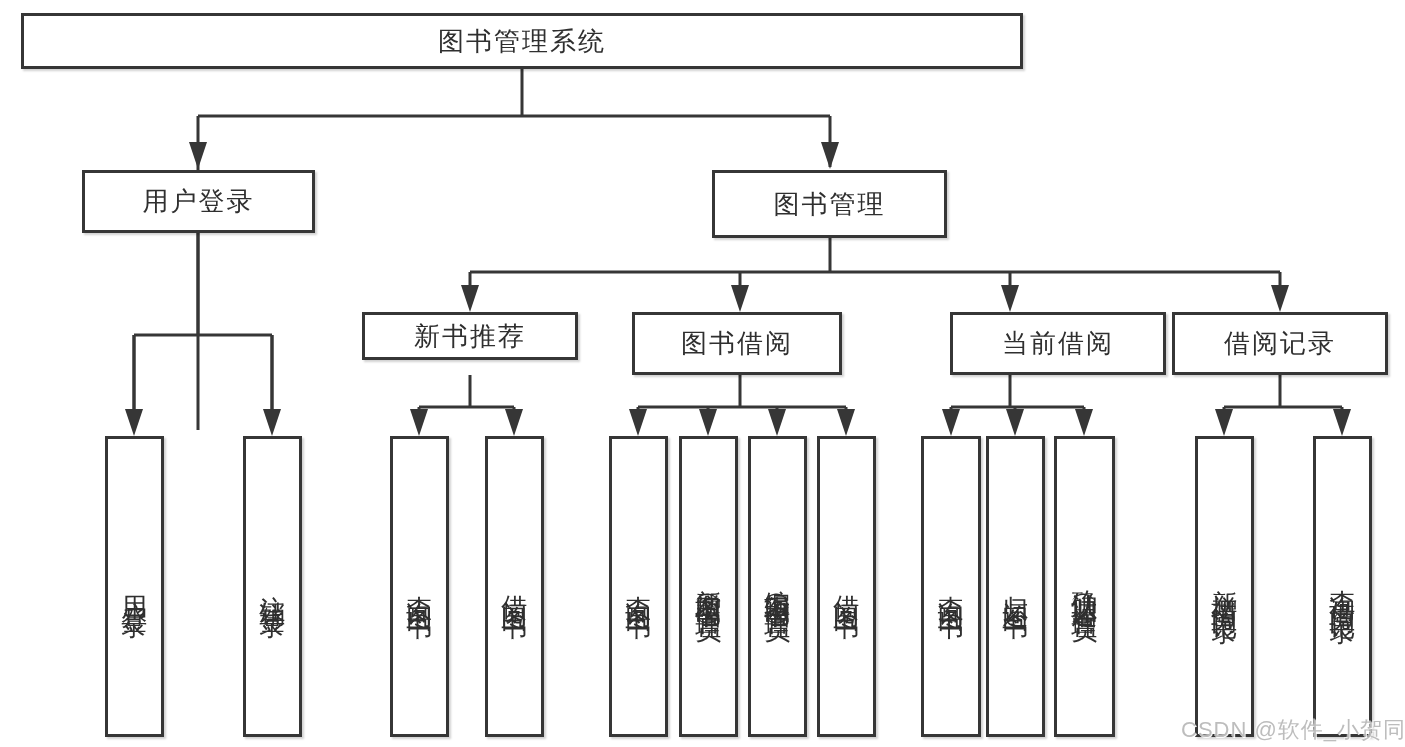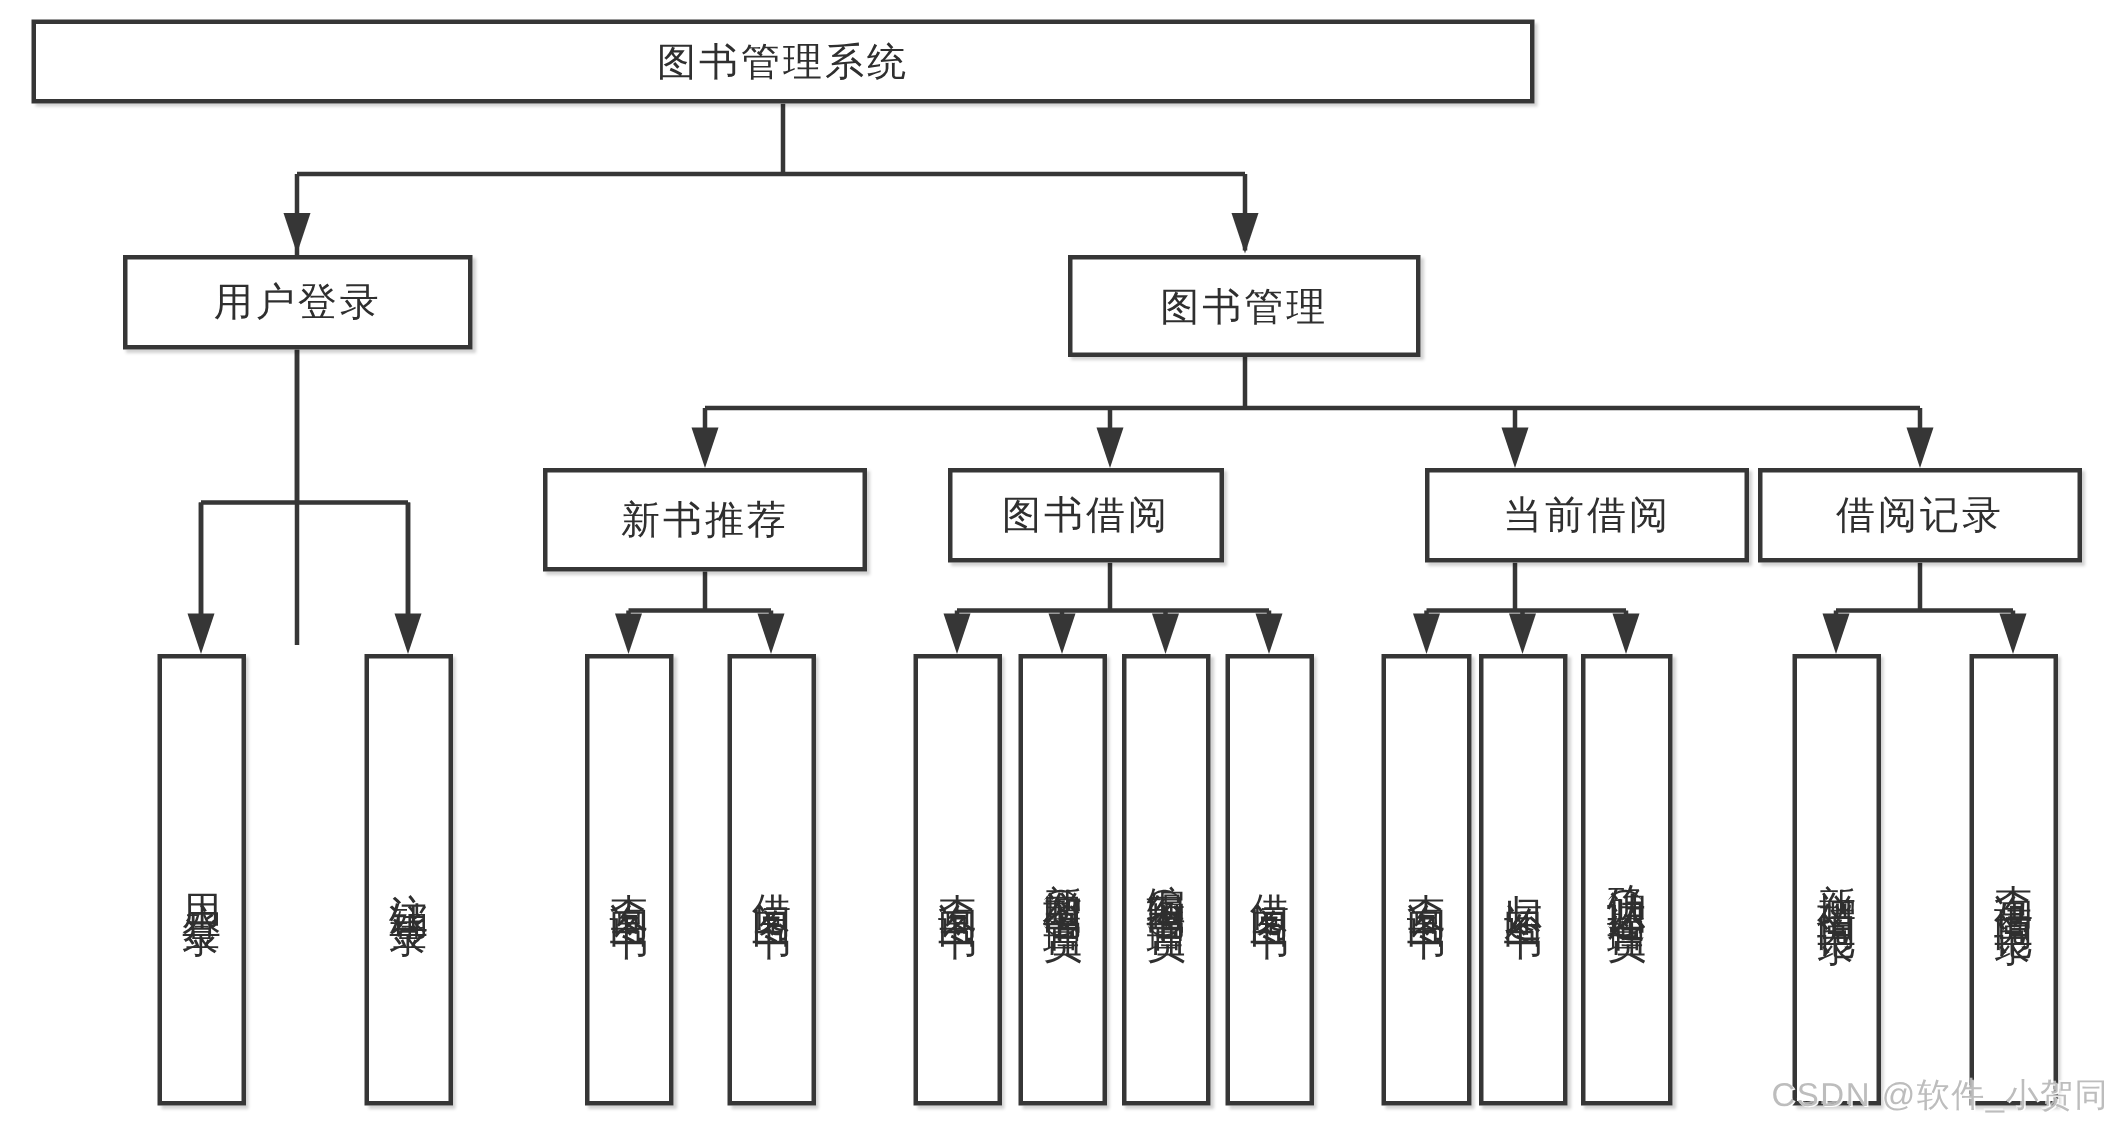--- a/index.html
+++ b/index.html
@@ -107,24 +107,24 @@
     <span class="h-label">图书管理系统</span>
   </div>
 
   <div class="box" style="left:82px;top:170px;width:233px;height:63px;">
     <span class="h-label">用户登录</span>
   </div>
   <div class="box" style="left:712px;top:170px;width:235px;height:68px;">
     <span class="h-label">图书管理</span>
   </div>
 
-  <div class="box" style="left:362px;top:312px;width:216px;height:69px;">
+  <div class="box" style="left:362px;top:312px;width:216px;height:48px;">
     <span class="h-label">新书推荐</span>
   </div>
-  <div class="box" style="left:632px;top:312px;width:184px;height:63px;">
+  <div class="box" style="left:632px;top:312px;width:210px;height:63px;">
     <span class="h-label">图书借阅</span>
   </div>
   <div class="box" style="left:902px;top:312px;width:216px;height:63px;margin-left:48px;">
     <span class="h-label">当前借阅</span>
   </div>
   <div class="box" style="left:1172px;top:312px;width:216px;height:63px;">
     <span class="h-label">借阅记录</span>
   </div>
 
   <div class="box" style="left:105px;top:436px;width:59px;height:301px;">

